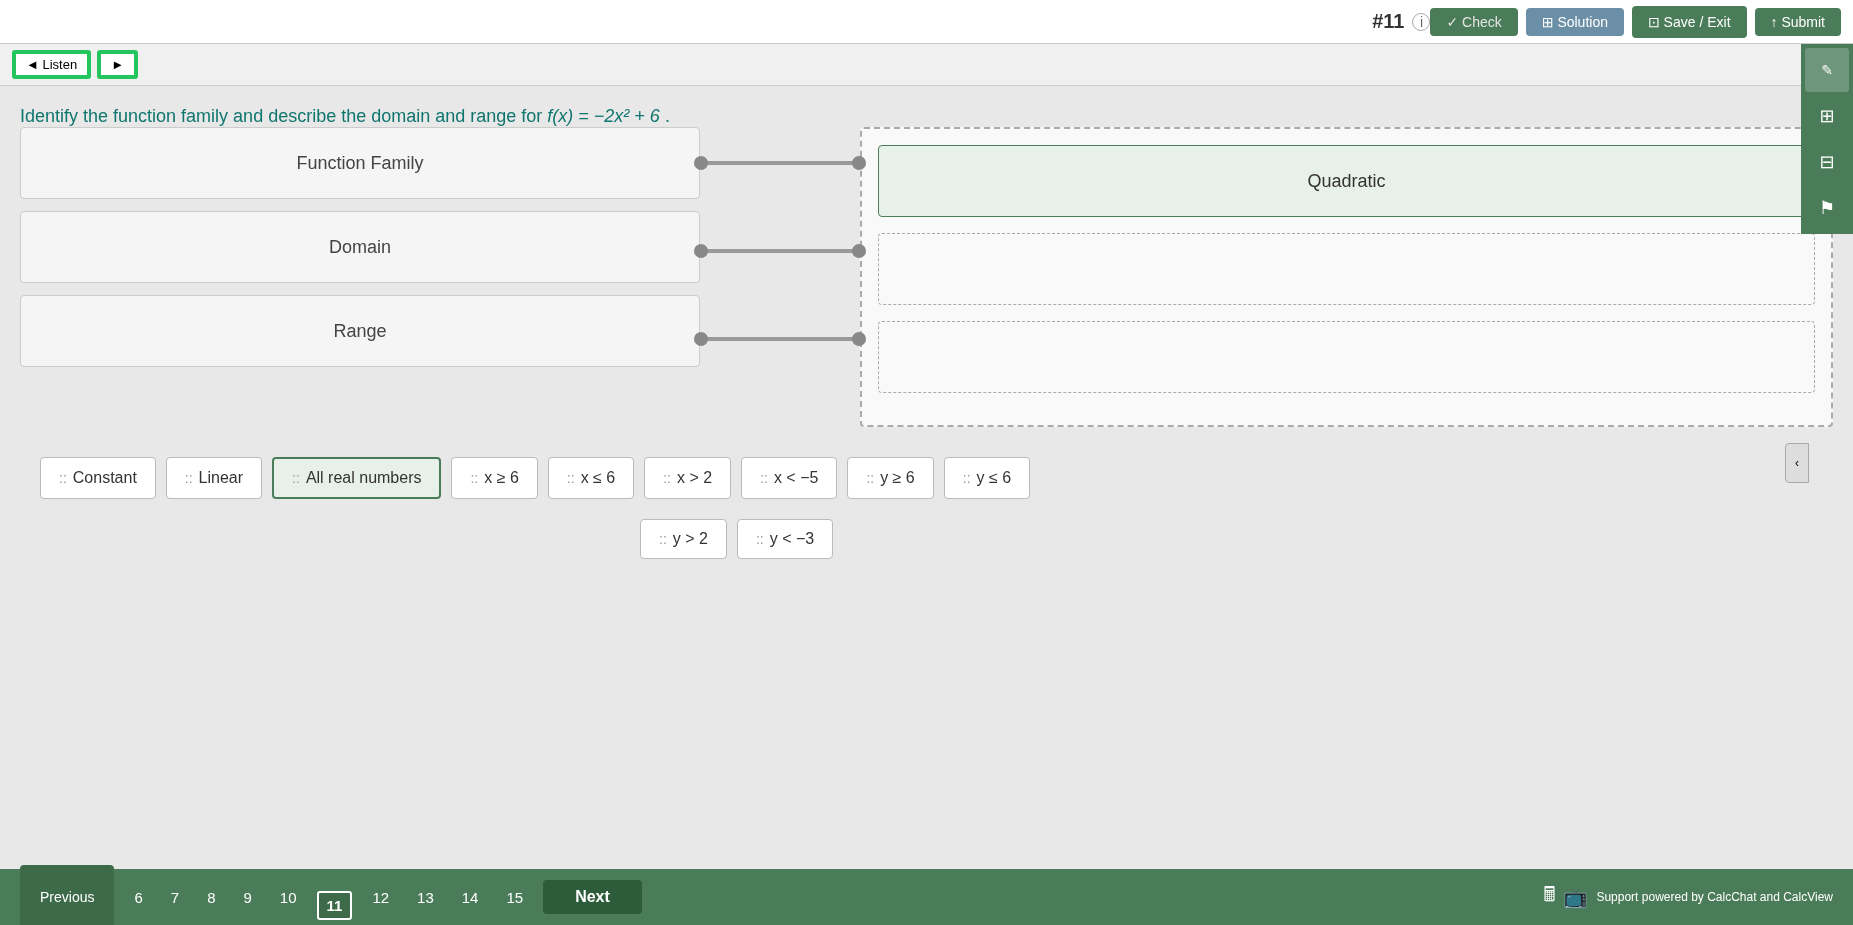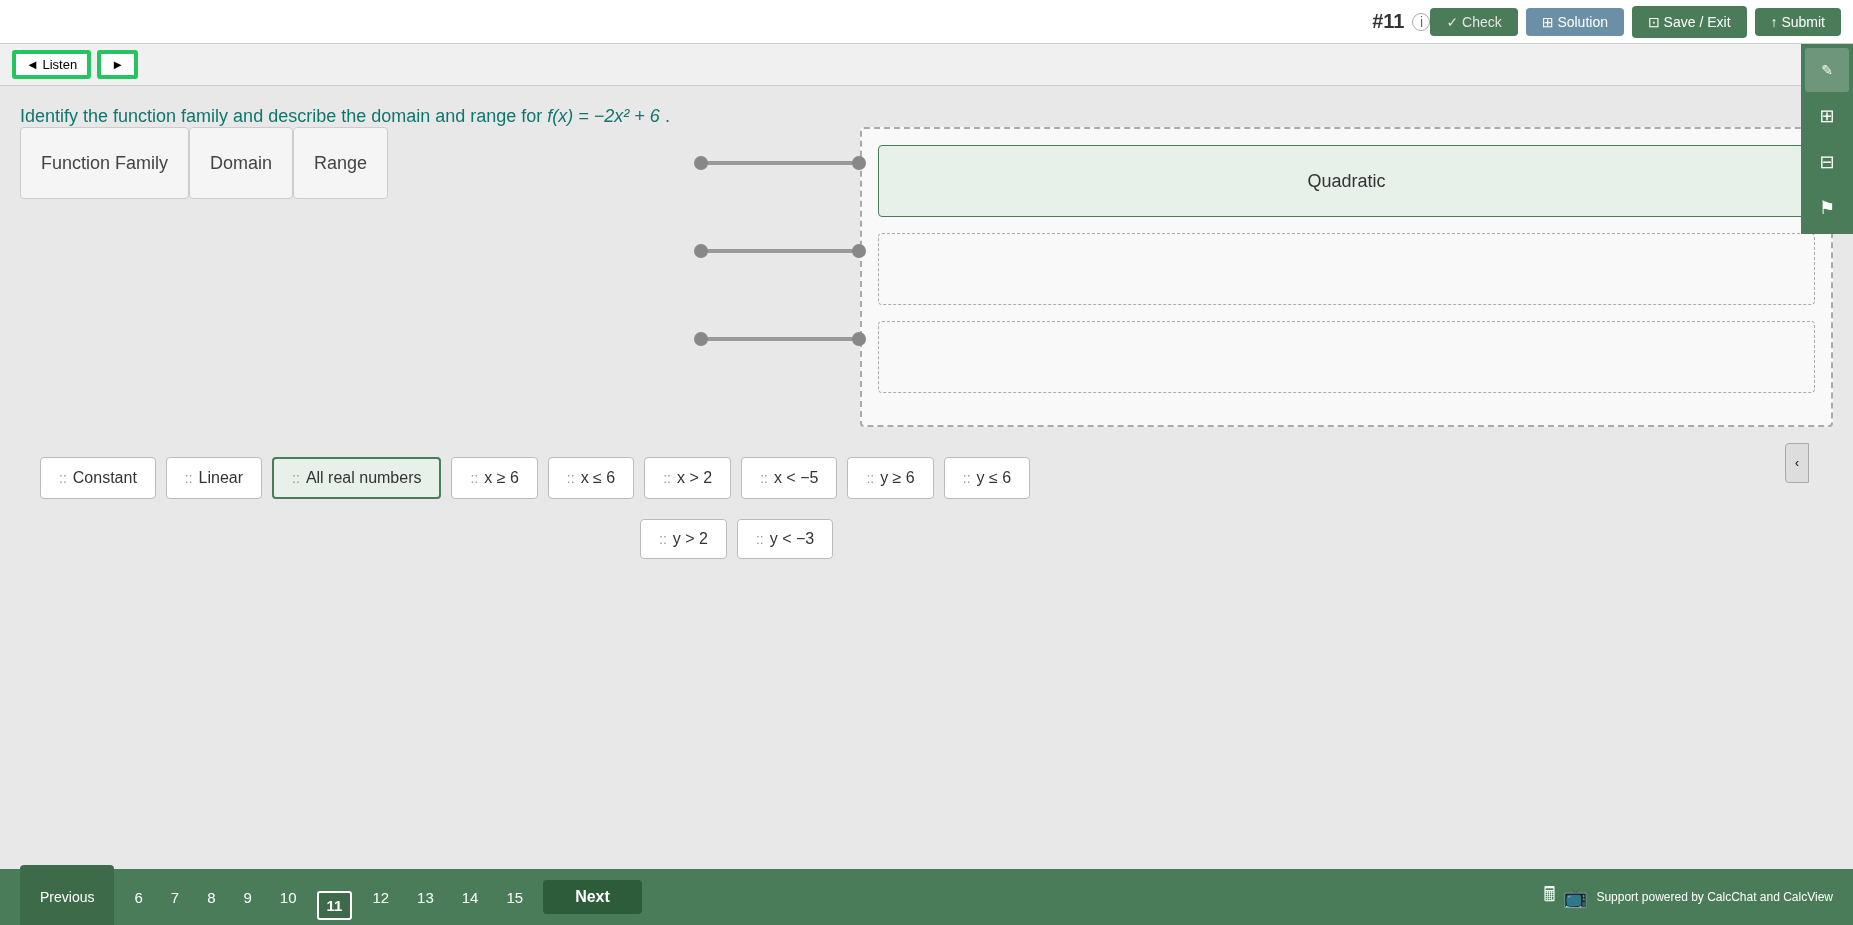--- a/index.html
+++ b/index.html
@@ -134,21 +134,22 @@
     .matching-container {
       display: flex;
       align-items: flex-start;
       gap: 0;
       margin-bottom: 30px;
       position: relative;
     }
 
     .left-column {
       display: flex;
-      gap: 0;
+      flex-direction: column;
+      gap: 12px;
       width: 680px;
     }
 
     .label-box {
       background: #f5f5f5;
       border: 1px solid #ccc;
       border-radius: 4px;
       padding: 18px 20px;
       font-size: 18px;
       color: #444;

